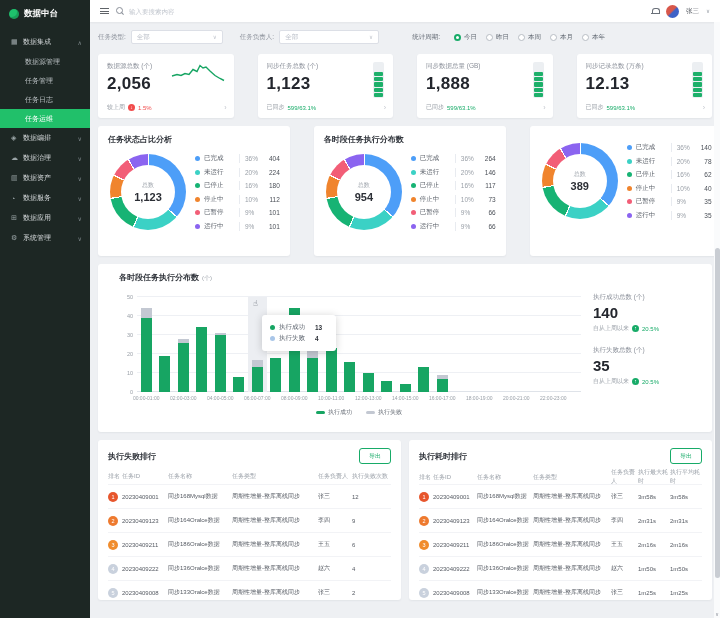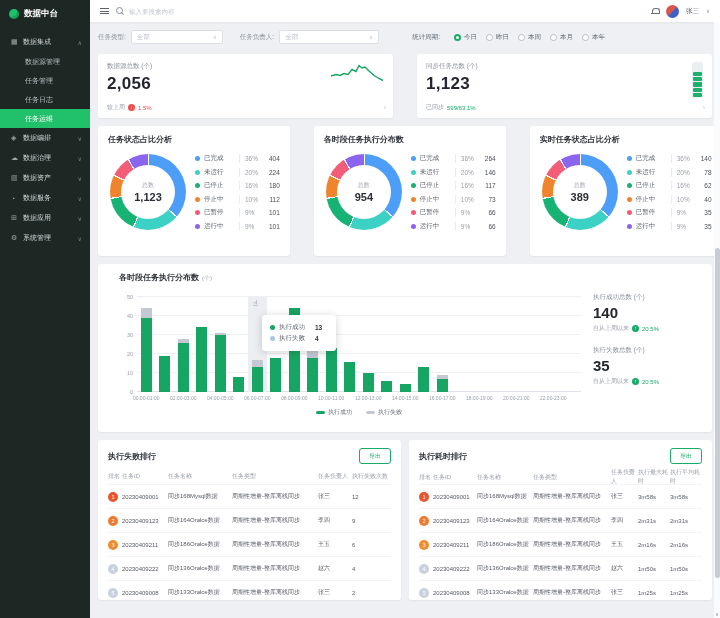--- a/index.html
+++ b/index.html
@@ -248,20 +248,58 @@
                 <div class="seg"></div>
                 <div class="seg"></div>
               </div>
             </div>
             <div class="st-foot">
               <span>已同步</span>
               <span class="green">599/63.1%</span>
               <span class="chev">›</span>
             </div>
           </div>
+          <div class="card stat-card">
+            <div class="st-title">同步数据总量 (GB)</div>
+            <div class="st-value">1,888</div>
+            <div class="viz">
+              <div class="battery">
+                <div class="fr"></div>
+                <div class="seg"></div>
+                <div class="seg"></div>
+                <div class="seg"></div>
+                <div class="seg"></div>
+                <div class="seg"></div>
+              </div>
+            </div>
+            <div class="st-foot">
+              <span>已同步</span>
+              <span class="green">599/63.1%</span>
+              <span class="chev">›</span>
+            </div>
+          </div>
+          <div class="card stat-card">
+            <div class="st-title">同步记录总数 (万条)</div>
+            <div class="st-value">12.13</div>
+            <div class="viz">
+              <div class="battery">
+                <div class="fr"></div>
+                <div class="seg"></div>
+                <div class="seg"></div>
+                <div class="seg"></div>
+                <div class="seg"></div>
+                <div class="seg"></div>
+              </div>
+            </div>
+            <div class="st-foot">
+              <span>已同步</span>
+              <span class="green">599/63.1%</span>
+              <span class="chev">›</span>
+            </div>
+          </div>
         </div>
       <div class="row-cards" id="donuts">
           <div class="card donut-card">
             <div class="card-title">任务状态占比分析</div>
             <div class="d-body">
               <div class="donut" style="background: conic-gradient(rgb(255, 255, 255) 0deg, rgb(255, 255, 255) 2deg, rgb(77, 158, 248) 2deg, rgb(77, 158, 248) 129.6deg, rgb(255, 255, 255) 129.6deg, rgb(255, 255, 255) 131.6deg, rgb(59, 209, 197) 131.6deg, rgb(59, 209, 197) 201.6deg, rgb(255, 255, 255) 201.6deg, rgb(255, 255, 255) 203.6deg, rgb(23, 179, 116) 203.6deg, rgb(23, 179, 116) 259.2deg, rgb(255, 255, 255) 259.2deg, rgb(255, 255, 255) 261.2deg, rgb(240, 132, 45) 261.2deg, rgb(240, 132, 45) 295.2deg, rgb(255, 255, 255) 295.2deg, rgb(255, 255, 255) 297.2deg, rgb(242, 94, 119) 297.2deg, rgb(242, 94, 119) 327.6deg, rgb(255, 255, 255) 327.6deg, rgb(255, 255, 255) 329.6deg, rgb(139, 100, 240) 329.6deg, rgb(139, 100, 240) 360deg, rgb(255, 255, 255) 360deg, rgb(255, 255, 255) 360deg);">
                 <div class="d-hole">
                   <div class="lb">总数</div>
                   <div class="val">1,123</div>
                 </div>
@@ -361,21 +399,20 @@
                   <span class="lg-dot" style="background: rgb(139, 100, 240);"></span>
                   <span class="lg-lab">运行中</span>
                   <span class="lg-div"></span>
                   <span class="lg-pct">9%</span>
                   <span class="lg-val">66</span>
                 </div>
               </div>
             </div>
           </div>
           <div class="card donut-card">
-            <div class="card-title">实时任务状态占比分析</div>
             <div class="d-body">
               <div class="donut" style="background: conic-gradient(rgb(255, 255, 255) 0deg, rgb(255, 255, 255) 2deg, rgb(77, 158, 248) 2deg, rgb(77, 158, 248) 129.6deg, rgb(255, 255, 255) 129.6deg, rgb(255, 255, 255) 131.6deg, rgb(59, 209, 197) 131.6deg, rgb(59, 209, 197) 201.6deg, rgb(255, 255, 255) 201.6deg, rgb(255, 255, 255) 203.6deg, rgb(23, 179, 116) 203.6deg, rgb(23, 179, 116) 259.2deg, rgb(255, 255, 255) 259.2deg, rgb(255, 255, 255) 261.2deg, rgb(240, 132, 45) 261.2deg, rgb(240, 132, 45) 295.2deg, rgb(255, 255, 255) 295.2deg, rgb(255, 255, 255) 297.2deg, rgb(242, 94, 119) 297.2deg, rgb(242, 94, 119) 327.6deg, rgb(255, 255, 255) 327.6deg, rgb(255, 255, 255) 329.6deg, rgb(139, 100, 240) 329.6deg, rgb(139, 100, 240) 360deg, rgb(255, 255, 255) 360deg, rgb(255, 255, 255) 360deg);">
                 <div class="d-hole">
                   <div class="lb">总数</div>
                   <div class="val">389</div>
                 </div>
               </div>
               <div class="legend">
                 <div class="lg-row">
                   <span class="lg-dot" style="background: rgb(77, 158, 248);"></span>

